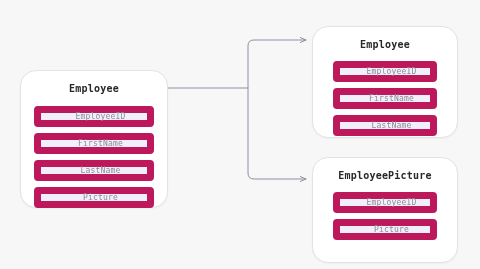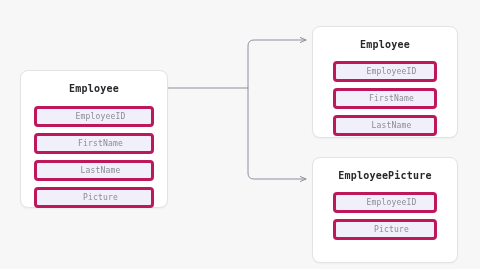--- a/index.html
+++ b/index.html
@@ -25,40 +25,40 @@
     top: 0;
     width: 480px;
     height: 269px;
     pointer-events: none;
   }
   .entity {
     position: absolute;
     box-sizing: border-box;
     background: #ffffff;
     border: 1px solid #e3e3e6;
-    border-radius: 8px;
+    border-radius: 16px;
     box-shadow: 0 1px 2px rgba(17,17,26,0.04);
   }
   .entity-title {
     text-align: center;
     font-family: "DejaVu Sans Mono", "Liberation Mono", monospace;
     font-weight: bold;
     font-size: 10px;
     color: #27272c;
     letter-spacing: 0.2px;
     line-height: 12px;
   }
   .fields {
     display: flex;
     flex-direction: column;
   }
   .field-pill {
     box-sizing: border-box;
     background: #f1eff9;
-    border: 3px solid #be185d;
+    border: 7px solid #be185d;
     border-radius: 4px;
     height: 21px;
     display: flex;
     align-items: center;
     justify-content: center;
     font-family: "DejaVu Sans Mono", "Liberation Mono", monospace;
     font-size: 8px;
     color: #8b8b96;
     letter-spacing: 0.2px;
     padding-left: 13px;

